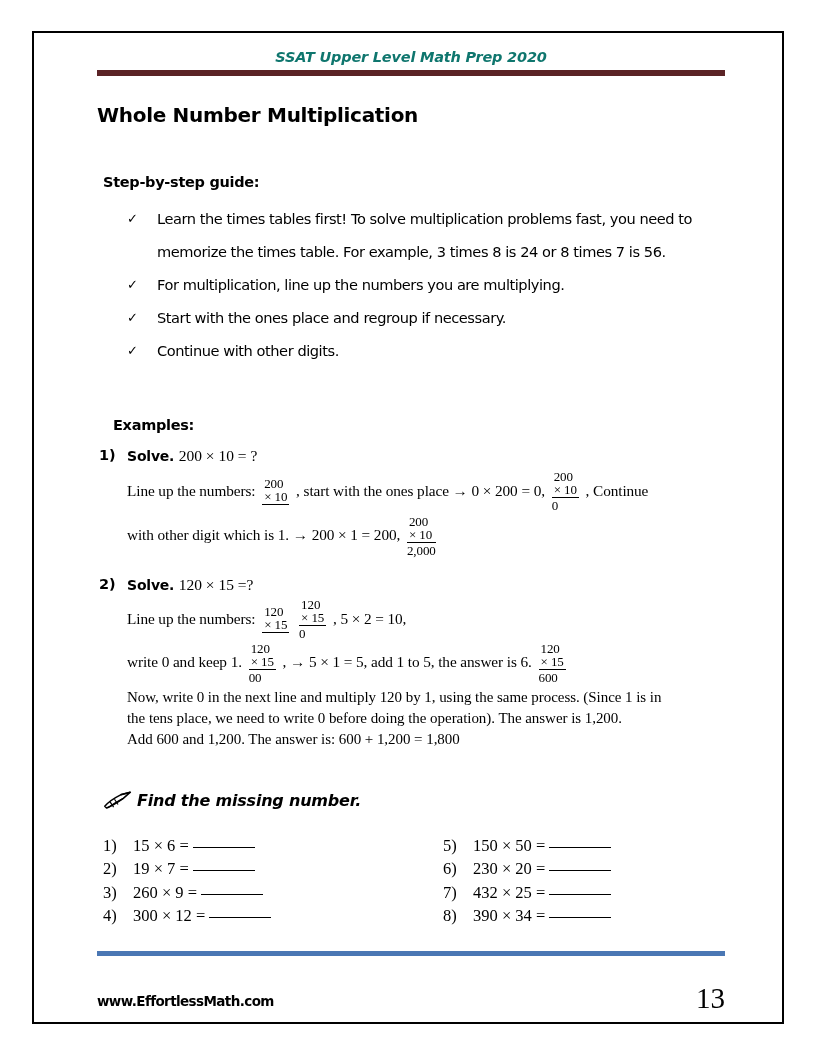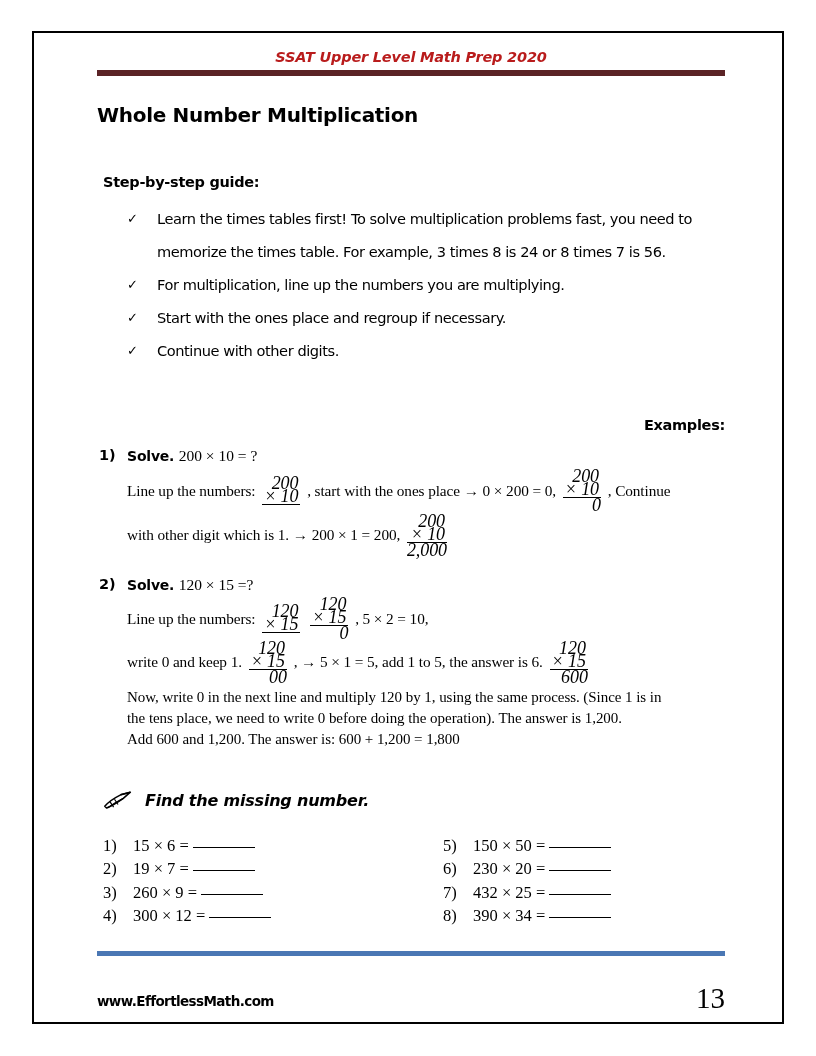--- a/index.html
+++ b/index.html
@@ -33,21 +33,21 @@
   }
 
   
   .running-head {
     text-align: center;
     font-family: "DejaVu Sans", sans-serif;
     font-weight: bold;
     font-style: italic;
     font-size: 14.5px;
     letter-spacing: -0.2px;
-    color: #b91c1c;
+    color: #0f766e;
     padding-bottom: 4px;
   }
   .rule-top {
     height: 6px;
     background: #5B2326;
     width: 100%;
     margin-top: 1px;
   }
 
   .chapter-title {
@@ -60,21 +60,21 @@
   }
 
   
   .section-head {
     font-family: "DejaVu Sans", sans-serif;
     font-weight: bold;
     font-size: 14.5px;
     letter-spacing: -0.3px;
   }
   .sbs-head { margin-top: 47px; margin-left: 6px; }
-  .examples-head { margin-top: 50px; margin-left: 3px; text-align: right; }
+  .examples-head { margin-top: 50px; margin-left: 16px; }
 
   
   ul.guide {
     list-style: none;
     margin: 12px 0 0 0;
     padding: 0 0 0 30px;
   }
   ul.guide li {
     position: relative;
     font-family: "DejaVu Sans", sans-serif;
@@ -123,28 +123,27 @@
     line-height: 44px;
     white-space: nowrap;
     letter-spacing: -0.1px;
   }
   .work-line.tight { line-height: 42px; }
 
   
   .stack {
     display: inline-block;
     vertical-align: middle;
-    text-align: right;
-    font-family: "Liberation Serif", serif;
-    font-size: 18px;
+    text-align: left;
+    font-family: "Liberation Serif", serif;
+    font-size: 13px;
     line-height: 13px;
     margin: 0 3px;
     position: relative;
     top: -1px;
-    font-style: italic;
   }
   .stack .top { display: block; padding: 0 2px; }
   .stack .mid {
     display: block;
     border-bottom: 1.6px solid #000;
     padding: 0 2px 1px 2px;
   }
   .stack .bot { display: block; padding-top: 1px; }
   .stack.two .mid { border-bottom: 1.6px solid #000; }
 
@@ -155,21 +154,21 @@
     letter-spacing: -0.05px;
     margin-top: 2px;
   }
 
   
   .practice-head {
     margin-top: 40px;
     margin-left: 6px;
     display: flex;
     align-items: center;
-    gap: 12px;
+    gap: 4px;
   }
   .pencil-icon { width: 30px; height: 22px; display: block; }
   .practice-title {
     font-family: "DejaVu Sans", sans-serif;
     font-weight: bold;
     font-style: italic;
     font-size: 16px;
     letter-spacing: -0.2px;
   }
 

